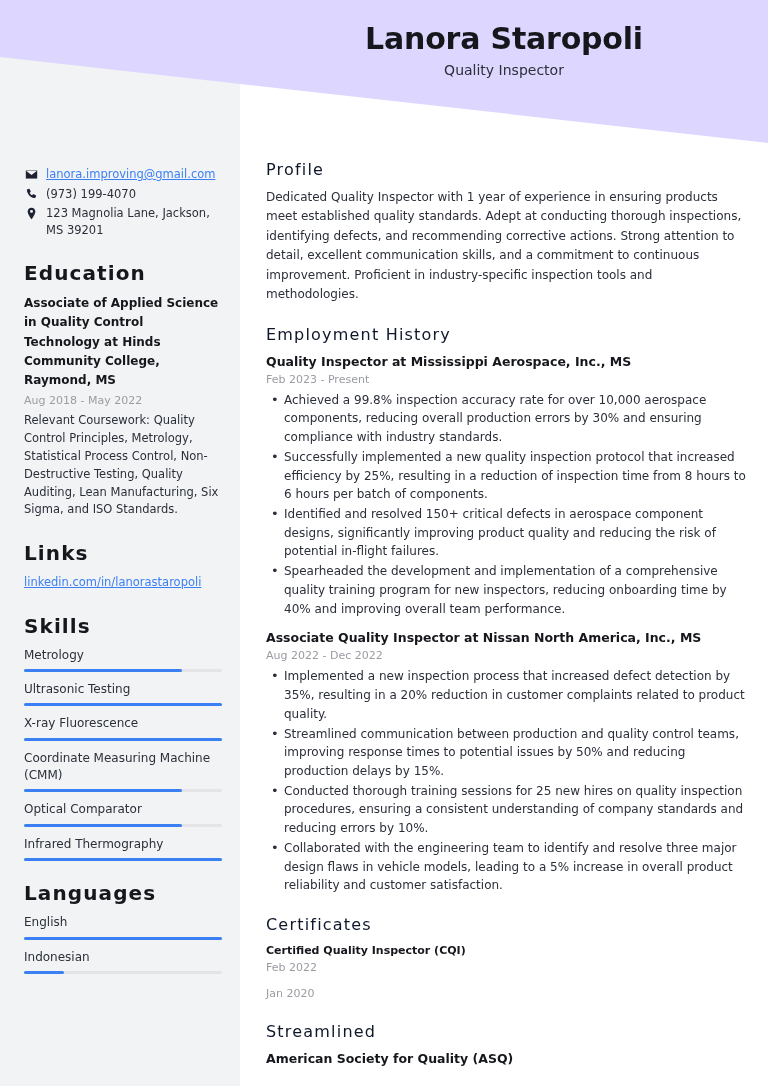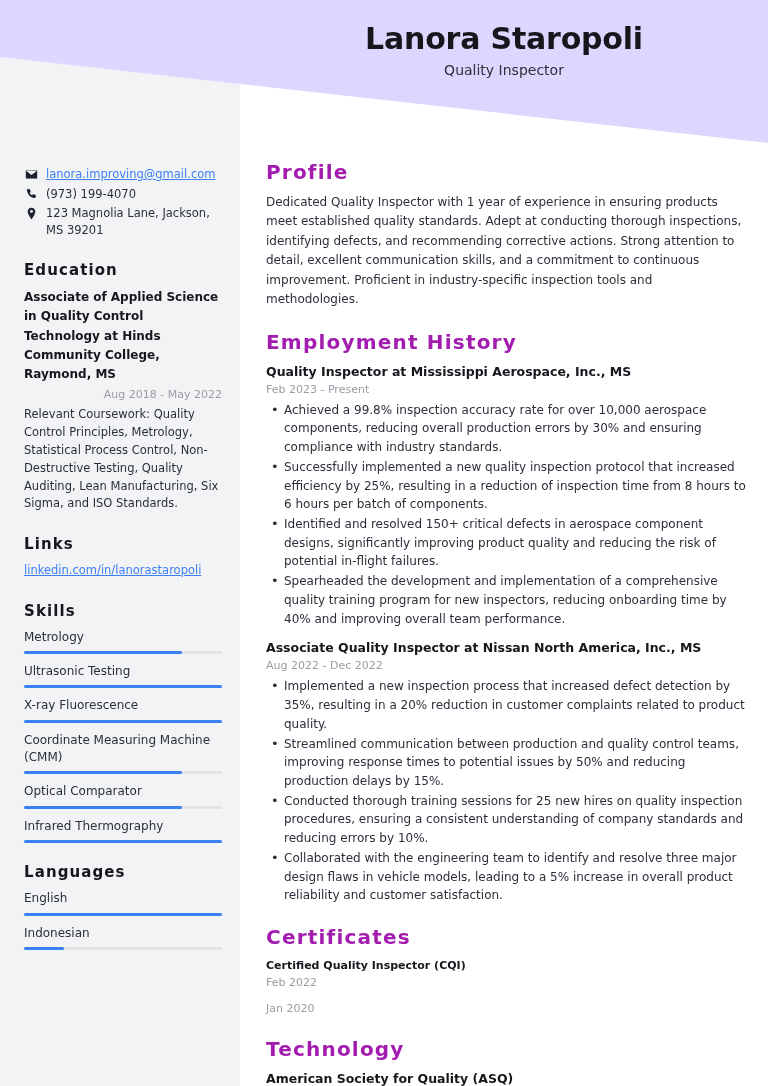--- a/index.html
+++ b/index.html
@@ -53,31 +53,31 @@
   .contact-ico {
     width:15px; min-width:15px; margin-right:7px;
     display:flex; align-items:center; justify-content:center;
     padding-top:2px;
   }
   .contact-ico svg { display:block; }
   .contact-val { color:#2b2f3a; }
   .contact-val.link { color:#3b7ff5; text-decoration:underline; }
 
   .side-h {
-    font-size:15px; font-weight:700; color:#15171c;
+    font-size:20px; font-weight:700; color:#15171c;
     letter-spacing:1.1px; margin:22px 0 9px;
   }
   .side-h.tight { margin-top:20px; }
 
   .edu-title {
     font-size:12px; font-weight:700; color:#15171c;
     line-height:1.62;
   }
   .edu-date {
-    font-size:11px; color:#9a9ca3; margin-top:2px; line-height:1.5;text-align:right;
+    font-size:11px; color:#9a9ca3; margin-top:2px; line-height:1.5;
   }
   .edu-desc {
     font-size:11.5px; color:#2b2f3a; line-height:1.55; margin-top:3px;
   }
 
   .side-link {
     font-size:11.5px; color:#3b7ff5; text-decoration:underline;
     line-height:1.5; display:block;
   }
 
@@ -92,21 +92,21 @@
     background:#3b7ff5; border-radius:2px;
   }
 
   
   .main {
     position:absolute; left:240px; top:0;
     width:528px; padding:160px 20px 0 26px;
     z-index:2;
   }
   .main-h {
-    font-size:20px; font-weight:700; color:#a21caf;
+    font-size:16px; font-weight:400; color:#0f172a;
     letter-spacing:1.2px; margin-bottom:9px;
   }
   .section { margin-bottom:20px; }
   .profile-text {
     font-size:12px; line-height:1.62; color:#2b2f3a;
   }
   .job { margin-bottom:11px; }
   .job-title {
     font-size:12.5px; font-weight:700; color:#15171c; line-height:1.45;
   }
@@ -282,20 +282,20 @@
             <div class="cert-title">Certified Quality Inspector (CQI)</div>
             <div class="cert-date">Feb 2022</div>
           </div>
           <div class="cert">
             <div class="cert-date">Jan 2020</div>
           </div>
         </div>
     </div>
 
     <div class="section">
-      <div class="main-h">Technology</div>
+      <div class="main-h">Streamlined</div>
       <div id="mems-list">
           <div class="mem-title">American Society for Quality (ASQ)</div>
         </div>
     </div>
 
   </div>
 </div>
 
 </body></html>

